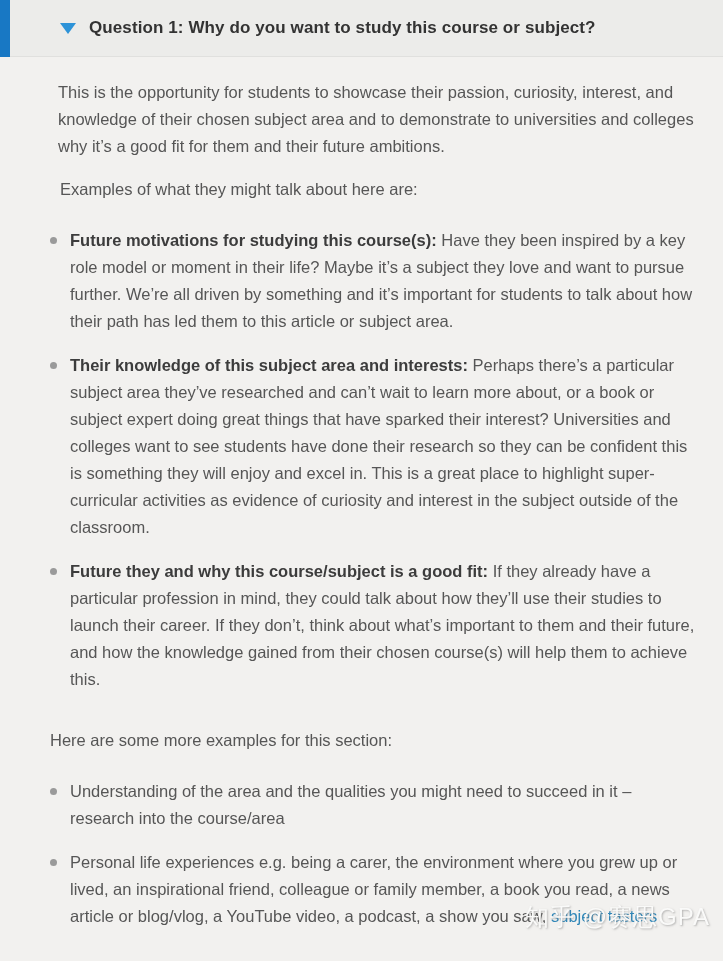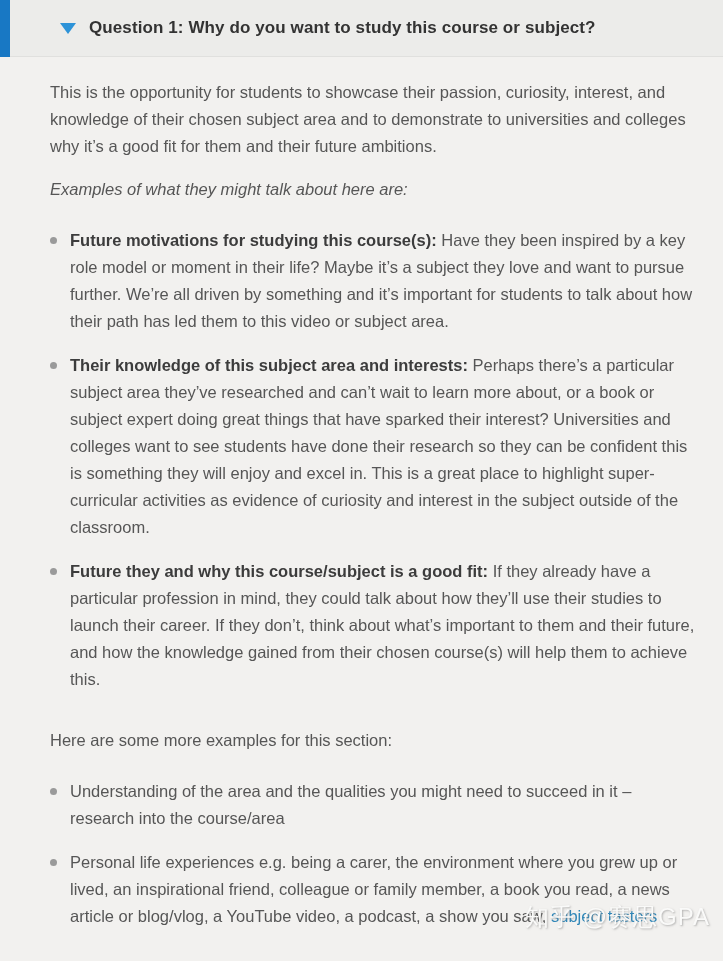--- a/index.html
+++ b/index.html
@@ -42,22 +42,22 @@
     color: #333333;
     letter-spacing: 0.1px;
   }
 
   
   .content {
     padding: 22px 25px 0 50px;
     font-size: 16.5px;
     line-height: 27px;
   }
-  .para { margin: 0 0 16px 0; }
-  .lead { margin: 0 0 24px 0; font-style: italic; }
+  .para { margin: 0 0 16px 8px; }
+  .lead { margin: 0 0 24px 10px; }
   .more-lead { margin: 34px 0 24px 0; }
 
   ul { list-style: none; margin: 0; padding: 0; }
   li {
     position: relative;
     padding-left: 20px;
     margin-bottom: 17px;
   }
   li:last-child { margin-bottom: 0; }
   .dot {
@@ -98,21 +98,21 @@
 
 <div class="content">
 
   <p class="para">This is the opportunity for students to showcase their passion, curiosity, interest, and knowledge of their chosen subject area and to demonstrate to universities and colleges why it’s a good fit for them and their future ambitions.</p>
 
   <p class="lead">Examples of what they might talk about here are:</p>
 
   <ul>
     <li>
       <span class="dot"></span>
-      <span class="b-lead">Future motivations for studying this course(s):</span><span> Have they been inspired by a key role model or moment in their life? Maybe it’s a subject they love and want to pursue further. We’re all driven by something and it’s important for students to talk about how their path has led them to this video or subject area.</span>
+      <span class="b-lead">Future motivations for studying this course(s):</span><span> Have they been inspired by a key role model or moment in their life? Maybe it’s a subject they love and want to pursue further. We’re all driven by something and it’s important for students to talk about how their path has led them to this article or subject area.</span>
     </li>
     <li>
       <span class="dot"></span>
       <span class="b-lead">Their knowledge of this subject area and interests:</span><span> Perhaps there’s a particular subject area they’ve researched and can’t wait to learn more about, or a book or subject expert doing great things that have sparked their interest? Universities and colleges want to see students have done their research so they can be confident this is something they will enjoy and excel in. This is a great place to highlight super-curricular activities as evidence of curiosity and interest in the subject outside of the classroom.</span>
     </li>
     <li>
       <span class="dot"></span>
       <span class="b-lead">Future they and why this course/subject is a good fit:</span><span> If they already have a particular profession in mind, they could talk about how they’ll use their studies to launch their career. If they don’t, think about what’s important to them and their future, and how the knowledge gained from their chosen course(s) will help them to achieve this.</span>
     </li>
   </ul>

